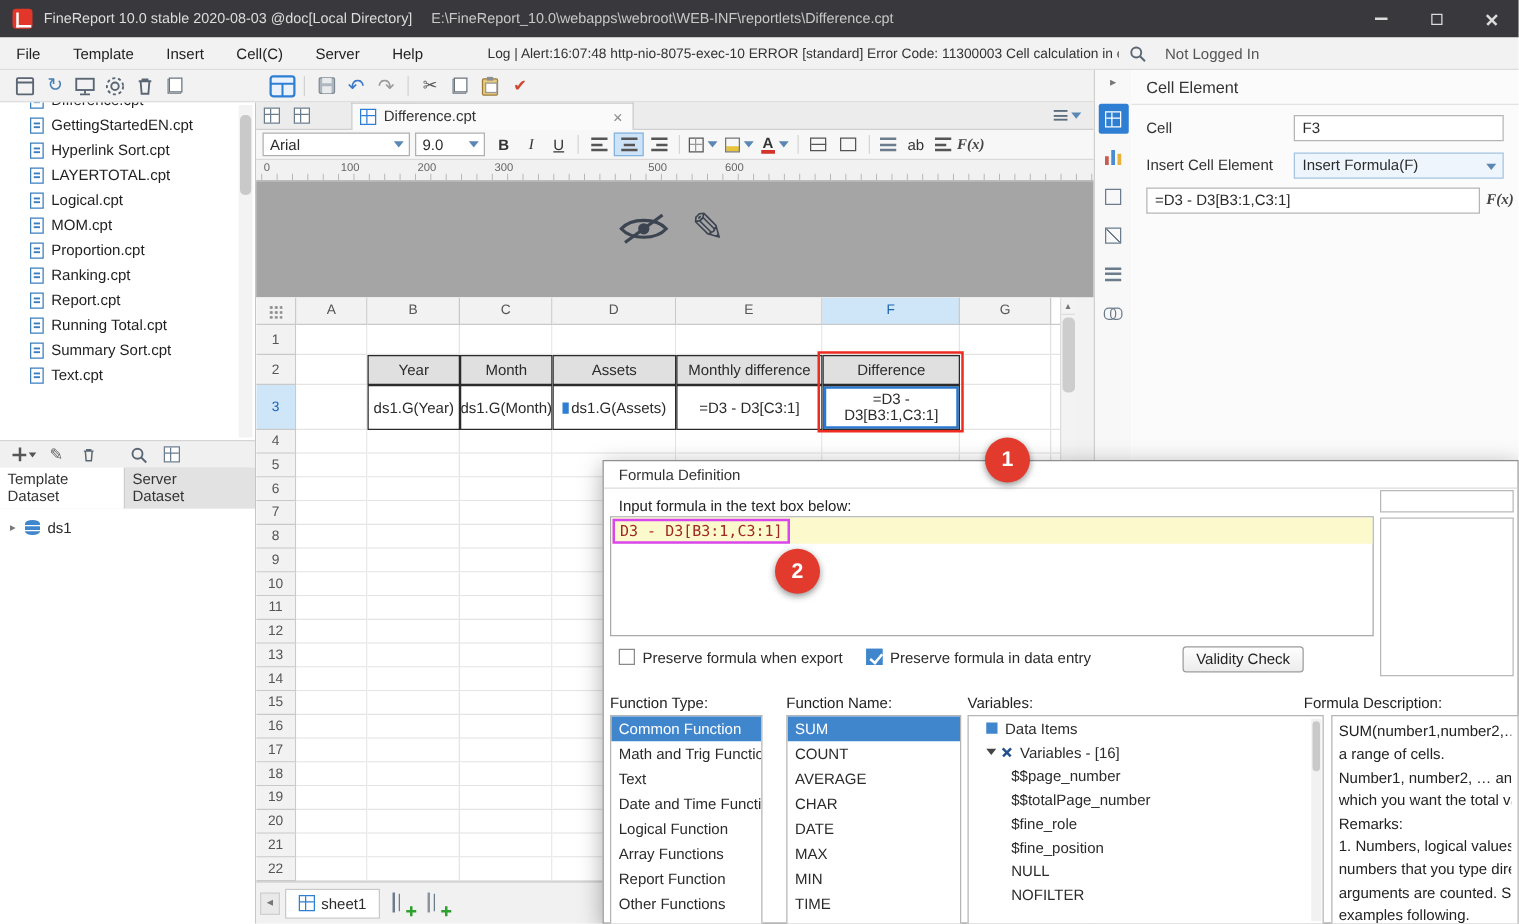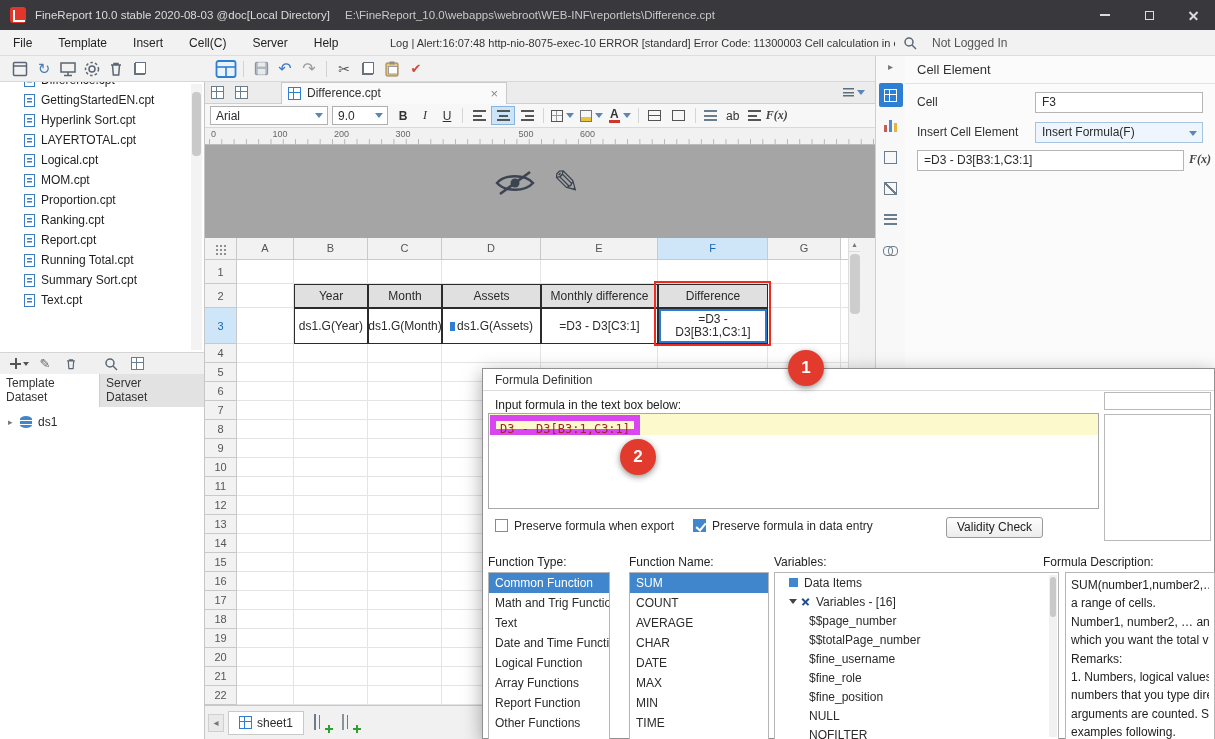--- a/index.html
+++ b/index.html
@@ -178,21 +178,21 @@
 .badge{position:absolute;width:36px;height:36px;border-radius:50%;background:#e23b2e;color:#fff;font-size:17px;font-weight:bold;display:flex;align-items:center;justify-content:center;box-shadow:0 2px 6px rgba(0,0,0,.45);z-index:60}
 #badge-1{left:788px;top:350px}
 #badge-2{left:620px;top:439px}
 
 
 #dialog{position:absolute;left:482px;top:368px;width:733px;height:371px;background:#fff;border:1px solid #909090;box-shadow:0 5px 18px rgba(0,0,0,.35);z-index:50}
 #dlg-title{height:22px;line-height:22px;padding-left:12px;color:#333;border-bottom:1px solid #dcdcdc}
 #dlg-input-label{position:absolute;left:12px;top:29px;color:#222}
 #dlg-textarea{position:absolute;left:5px;top:44px;width:611px;height:96px;background:#fff;border:1px solid #a9a9a9}
 .yellow-line{height:21px;background:#fcfacd;display:flex;align-items:center;padding-left:1px}
-.red-box{display:inline-block;border:6px solid #d946ef;padding:0 4px;height:20px;line-height:16px;font-family:"DejaVu Sans Mono",monospace;font-size:12px;color:#a02723;white-space:nowrap}
+.red-box{display:inline-block;border:2px solid #d946ef;padding:0 4px;height:20px;line-height:16px;font-family:"DejaVu Sans Mono",monospace;font-size:12px;color:#a02723;white-space:nowrap}
 #dlg-side-input{position:absolute;left:621px;top:23px;width:107px;height:18px;background:#fff;border:1px solid #b9b9b9}
 #dlg-side-box{position:absolute;left:621px;top:45px;width:107px;height:127px;background:#fff;border:1px solid #b9b9b9}
 .dlg-cb-row{position:absolute;top:150px;height:20px}
 .cb{width:13px;height:13px;border:1px solid #8a8a8a;background:#fff;display:inline-block;vertical-align:-2px;margin-right:6px}
 .cb.checked{background:#3f86cc;border-color:#3f86cc;position:relative}
 .cb.checked::after{content:"";position:absolute;left:4px;top:1px;width:4px;height:8px;border:solid #fff;border-width:0 2px 2px 0;transform:rotate(40deg)}
 #cb1-wrap{left:12px}
 #cb2-wrap{left:210px}
 #validity-btn{position:absolute;left:463px;top:148px;width:97px;height:21px;border:1px solid #9a9a9a;border-radius:3px;background:linear-gradient(#fefefe,#ececec);text-align:center;line-height:19px;font-size:12px;color:#222}
 .dlg-col-label{position:absolute;top:186px;color:#222}
@@ -904,23 +904,20 @@
         <span class="x-icon"></span>
         <span>Variables - [16]</span>
       </div>
       <div class="var-row child">
         <span>$$page_number</span>
       </div>
       <div class="var-row child">
         <span>$$totalPage_number</span>
       </div>
       <div class="var-row child">
-        <span>$fine_username</span>
-      </div>
-      <div class="var-row child">
         <span>$fine_role</span>
       </div>
       <div class="var-row child">
         <span>$fine_position</span>
       </div>
       <div class="var-row child">
         <span>NULL</span>
       </div>
       <div class="var-row child">
         <span>NOFILTER</span>

